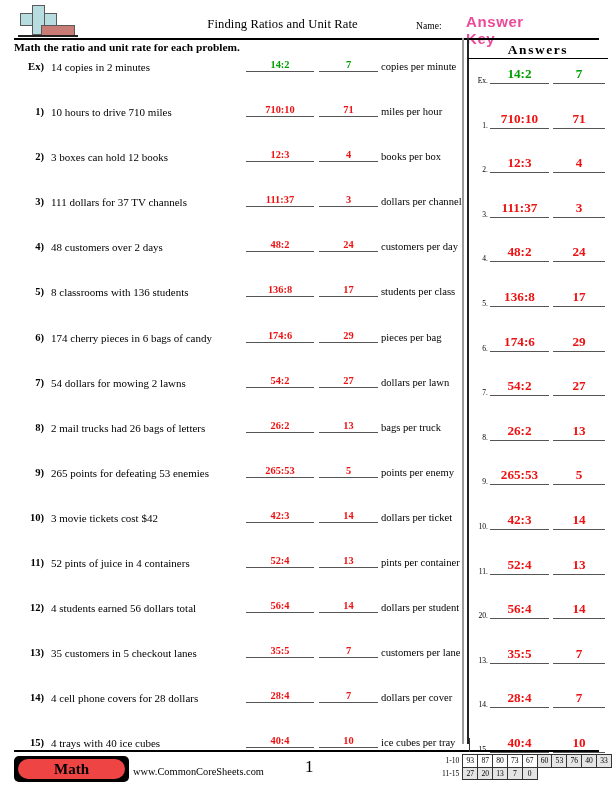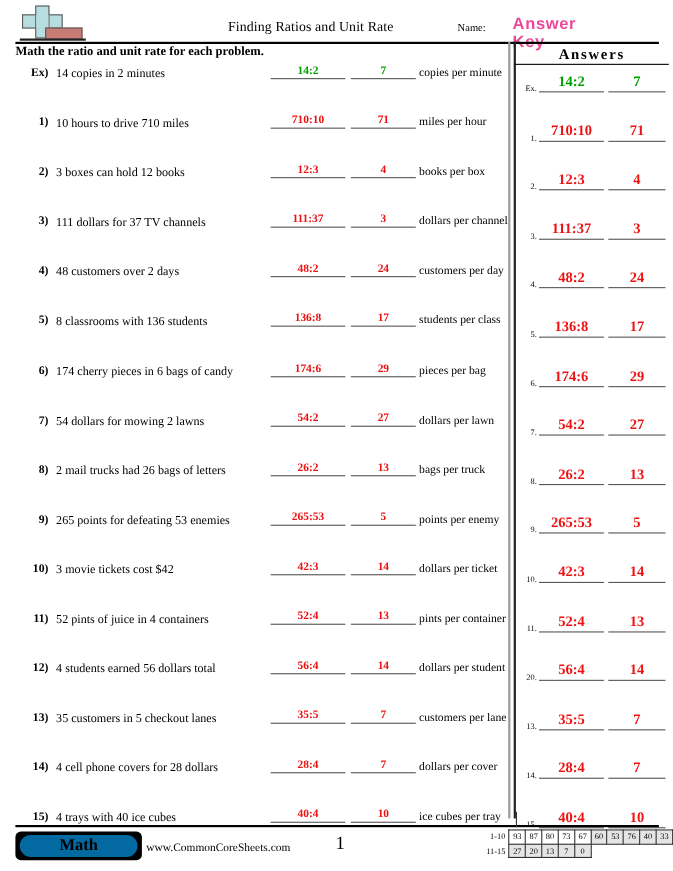--- a/index.html
+++ b/index.html
@@ -212,21 +212,21 @@
     position: absolute;
     left: 14px; top: 756px;
     width: 115px; height: 26px;
     background: #000;
     border-radius: 5px;
   }
   #math-badge .oval {
     position: absolute;
     left: 4px; top: 3px;
     width: 107px; height: 20px;
-    background: #0369a1;
+    background: #ef4444;
     border-radius: 11px;
     text-align: center;
     line-height: 20px;
     font-size: 15px;
     font-weight: bold;
     color: #000;
   }
   #site-url {
     position: absolute;
     left: 133px; top: 766px;

